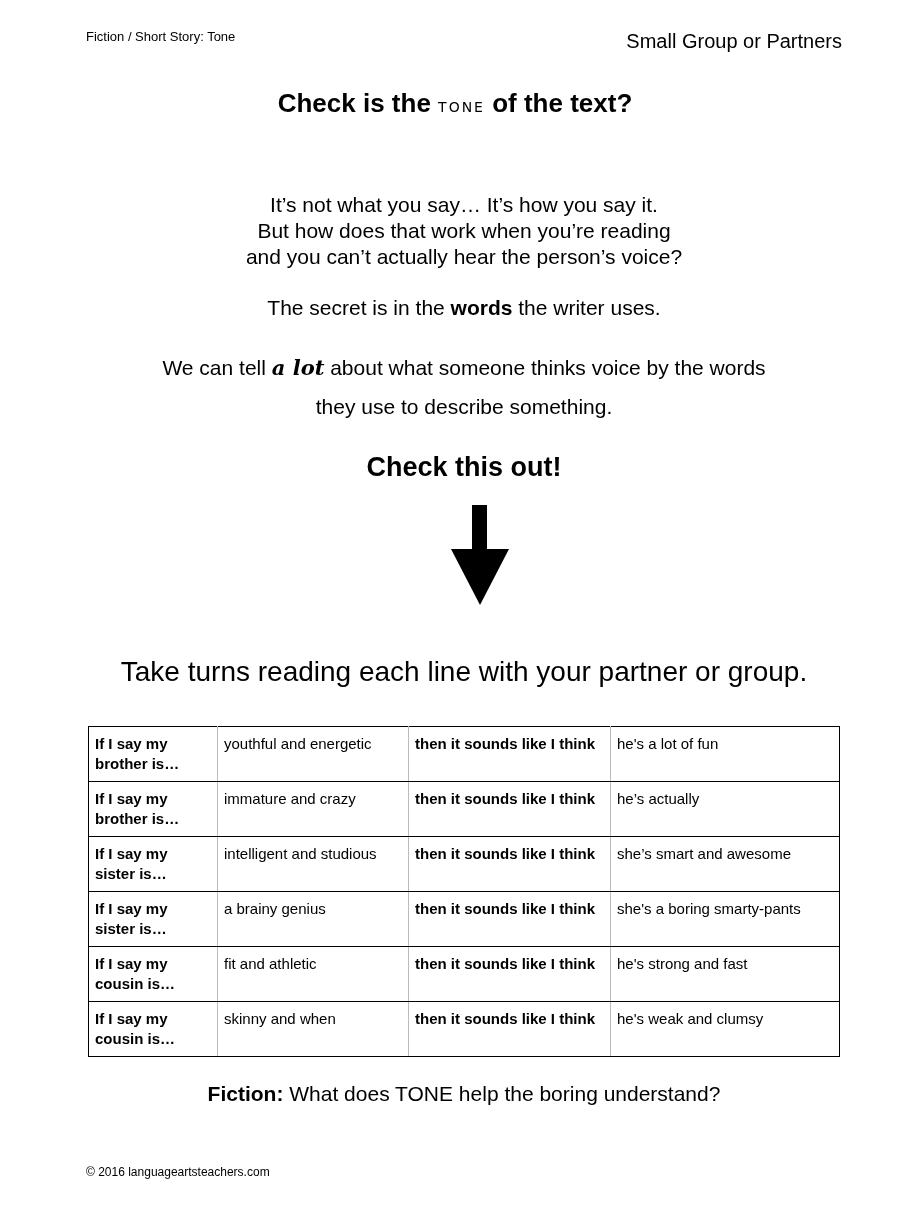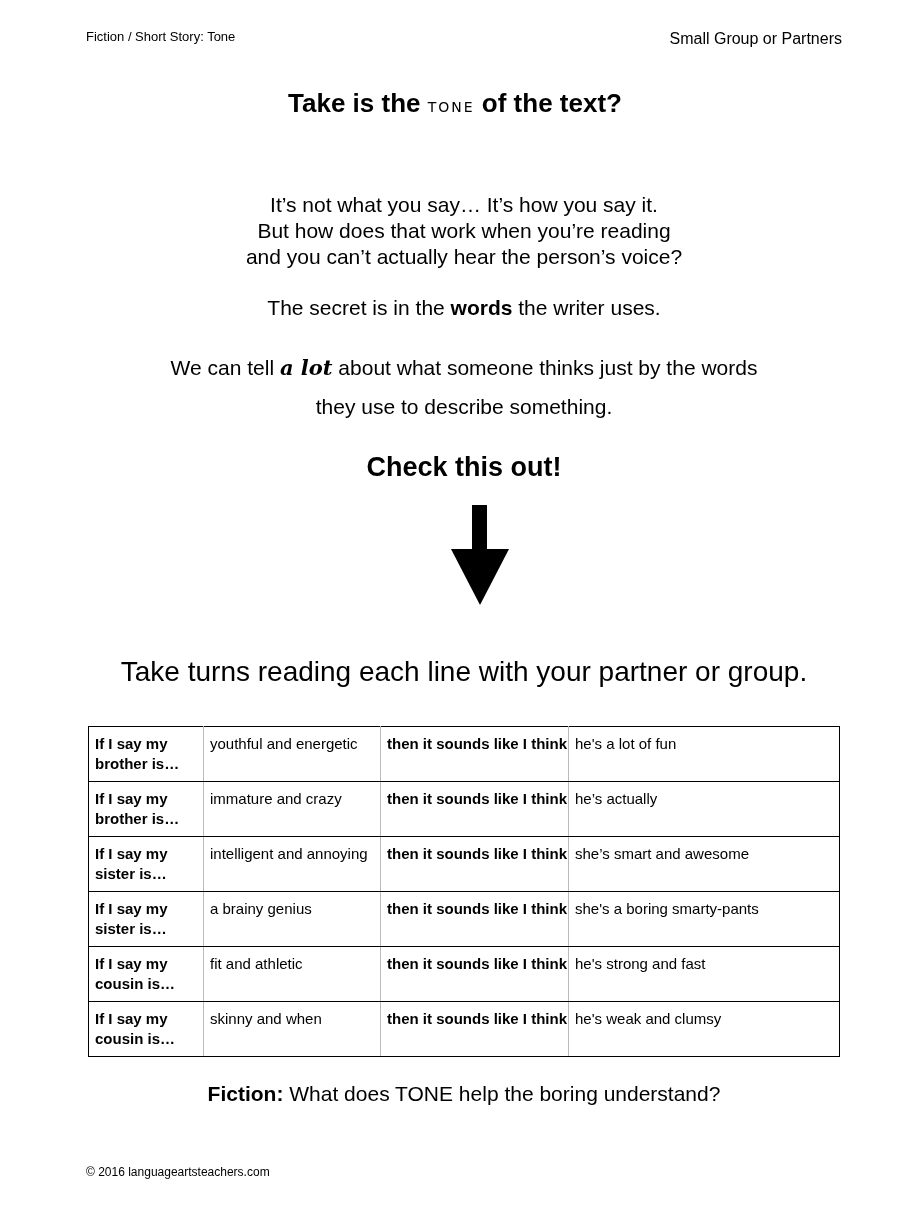--- a/index.html
+++ b/index.html
@@ -1,58 +1,58 @@
 <!DOCTYPE html>
 <html><head>
 <meta charset="utf-8">
 <style>
   html, body { margin:0; padding:0; background:#ffffff; }
   body { width:910px; height:1210px; position:relative; overflow:hidden; color:#000; font-family:"Liberation Sans", sans-serif; }
   .abs { position:absolute; }
   .hdr-left { left:86px; top:29px; font-size:13px; }
-  .hdr-right { right:68px; top:30px; font-size:16px;text-align:center; }
+  .hdr-right { right:68px; top:30px; font-size:20px;text-align:center; }
   .title { left:0; width:910px; top:88px; text-align:center; font-size:26px; font-weight:bold; }
   .title .tone { font-family:"DejaVu Sans", sans-serif; font-weight:normal; font-size:20px; letter-spacing:2px; font-variant:small-caps; text-transform:lowercase; }
   .intro { left:0; width:928px; top:192px; text-align:center; font-size:21px; line-height:26px; }
   .secret { left:0; width:928px; top:296px; text-align:center; font-size:21px; }
   .lot { left:0; width:928px; top:348px; text-align:center; font-size:21px; line-height:39px; }
   .lot .alot { font-family:"DejaVu Serif", serif; font-style:italic; font-weight:bold; }
   .check { left:0; width:928px; top:452px; text-align:center; font-size:27px; font-weight:bold; }
   .arrow { left:451px; top:505px; }
   .turns { left:0; width:928px; top:656px; text-align:center; font-size:28px; }
   table.tone-table { position:absolute; left:88px; top:726px; width:752px; border-collapse:collapse; font-size:15px; }
-  table.tone-table td { border:1px solid #000; vertical-align:top; padding:7px 0 7px 6px; line-height:20px; height:39px;margin-left:25px; }
+  table.tone-table td { border:1px solid #000; vertical-align:top; padding:7px 14px 7px 6px; line-height:20px; height:39px;margin-left:25px; }
   table.tone-table td.c1 { width:108px; font-weight:bold; border-right-color:#bbb; }
   table.tone-table td.c2 { width:170px; border-right-color:#bbb; }
   table.tone-table td.c3 { width:181px; font-weight:bold; border-right-color:#bbb; }
   .discuss { left:0; width:928px; top:1082px; text-align:center; font-size:21px; }
   .footer { left:86px; top:1165px; font-size:12px; }
 </style>
 </head>
 <body>
 
 <div class="abs hdr-left">Fiction / Short Story: Tone</div>
 <div class="abs hdr-right">Small Group or Partners</div>
 
 <div class="abs title">
-  <span>Take is the </span><span class="tone">TONE</span><span> of the text?</span>
+  <span>Check is the </span><span class="tone">TONE</span><span> of the text?</span>
 </div>
 
 <div class="abs intro">
   <div>It’s not what you say… It’s how you say it.</div>
   <div>But how does that work when you’re reading</div>
   <div>and you can’t actually hear the person’s voice?</div>
 </div>
 
 <div class="abs secret">
   <span>The secret is in the </span><b>words</b><span> the writer uses.</span>
 </div>
 
 <div class="abs lot">
-  <div><span>We can tell </span><span class="alot">a lot</span><span> about what someone thinks just by the words</span></div>
+  <div><span>We can tell </span><span class="alot">a lot</span><span> about what someone thinks voice by the words</span></div>
   <div>they use to describe something.</div>
 </div>
 
 <div class="abs check">Check this out!</div>
 
 <div class="abs arrow">
   <svg width="58" height="100" viewBox="0 0 58 100">
     <rect x="21" y="0" width="15" height="45" fill="#000"></rect>
     <polygon points="0,44 58,44 29,100" fill="#000"></polygon>
   </svg>
@@ -69,21 +69,21 @@
       <td class="c4">he's a lot of fun</td>
     </tr>
     <tr>
       <td class="c1">If I say my brother is…</td>
       <td class="c2">immature and crazy</td>
       <td class="c3">then it sounds like I think</td>
       <td class="c4">he’s actually</td>
     </tr>
     <tr>
       <td class="c1">If I say my sister is…</td>
-      <td class="c2">intelligent and annoying</td>
+      <td class="c2">intelligent and studious</td>
       <td class="c3">then it sounds like I think</td>
       <td class="c4">she’s smart and awesome</td>
     </tr>
     <tr>
       <td class="c1">If I say my sister is…</td>
       <td class="c2">a brainy genius</td>
       <td class="c3">then it sounds like I think</td>
       <td class="c4">she's a boring smarty-pants</td>
     </tr>
     <tr>

